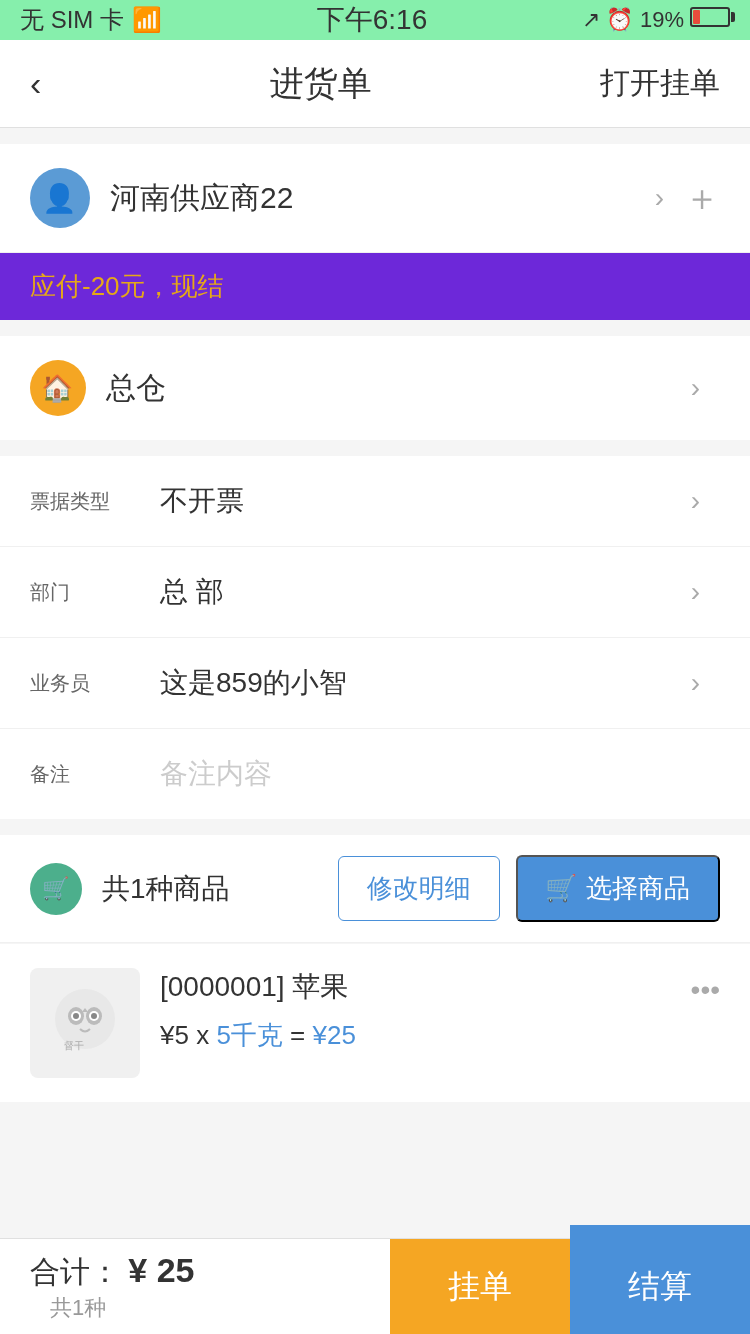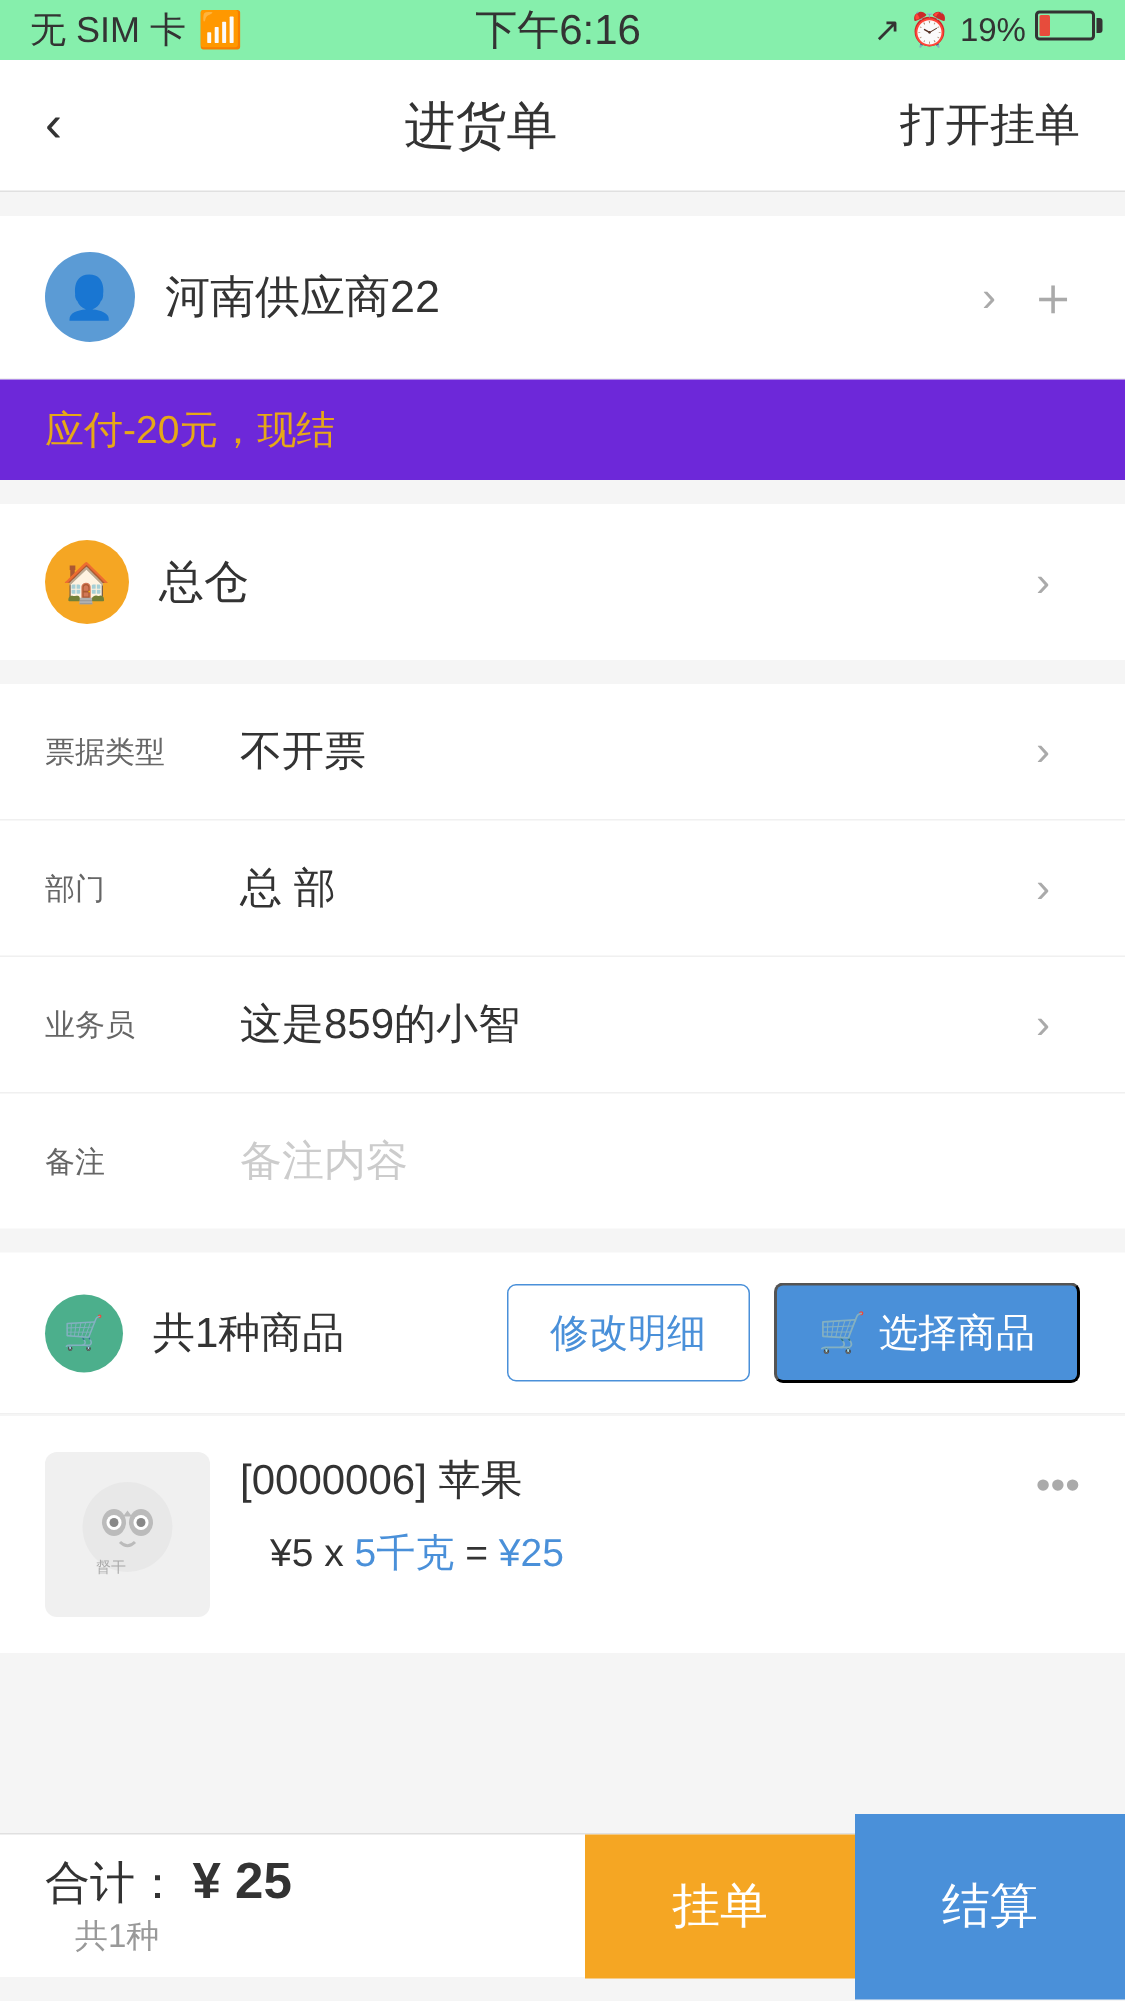--- a/index.html
+++ b/index.html
@@ -152,28 +152,28 @@
       margin-top: 1px;
     }
     .product-thumb {
       width: 110px; height: 110px; background: #f0f0f0; border-radius: 8px;
       display: flex; align-items: center; justify-content: center;
       margin-right: 20px; flex-shrink: 0; overflow: hidden;
     }
     .product-thumb-icon { color: #bbb; font-size: 40px; }
     .product-info { flex: 1; }
     .product-name { font-size: 28px; color: #333; margin-bottom: 12px; }
-    .product-price { font-size: 26px; color: #333; margin-left: 20px; }
+    .product-price { font-size: 26px; color: #333; }
     .product-price .highlight { color: #4a90d9; }
     .product-more { color: #aaa; font-size: 28px; cursor: pointer; margin-top: 6px; }
 
     
     .bottom-bar {
       position: fixed;
-      bottom: 16px; left: 0; width: 750px;
+      bottom: 0; left: 0; width: 750px;
       background: #fff;
       display: flex;
       align-items: center;
       height: 96px;
       border-top: 1px solid #e0e0e0;
     }
     .total-section {
       flex: 1;
       padding: 0 30px;
       display: flex;
@@ -294,21 +294,21 @@
           <circle cx="26" cy="32" r="3" fill="#888"></circle>
           <circle cx="44" cy="32" r="3" fill="#888"></circle>
           <path d="M30 45 Q35 50 40 45" stroke="#bbb" stroke-width="2" fill="none"></path>
           <polygon points="35,24 32,28 38,28" fill="#bbb"></polygon>
           <text x="14" y="65" font-size="10" fill="#aaa" font-family="sans-serif">督干</text>
         </svg>
       </span>
     </div>
     <div class="product-info">
       <div class="product-name">
-        <span>[0000006]</span>
+        <span>[0000001]</span>
         <span> </span><span>苹果</span>
       </div>
       <div class="product-price">
         <span>¥5</span>
         <span> x </span>
         <span class="highlight">5千克</span>
         <span> = </span>
         <span class="highlight">¥25</span>
       </div>
     </div>

